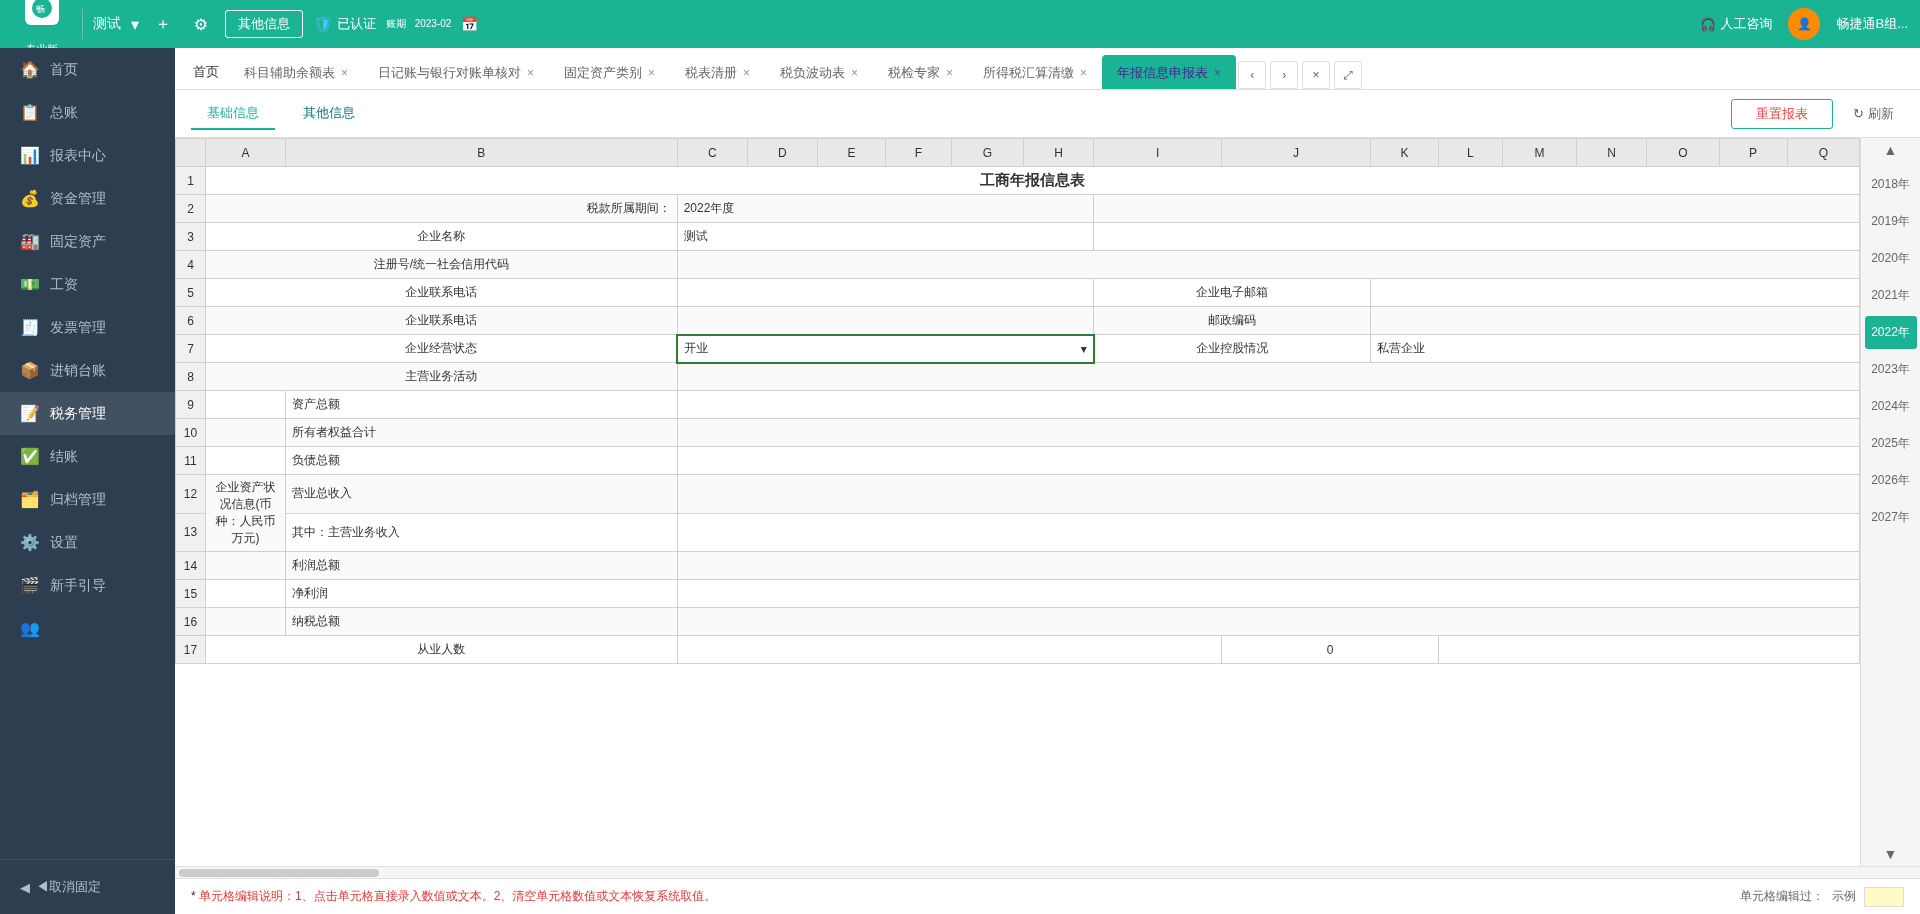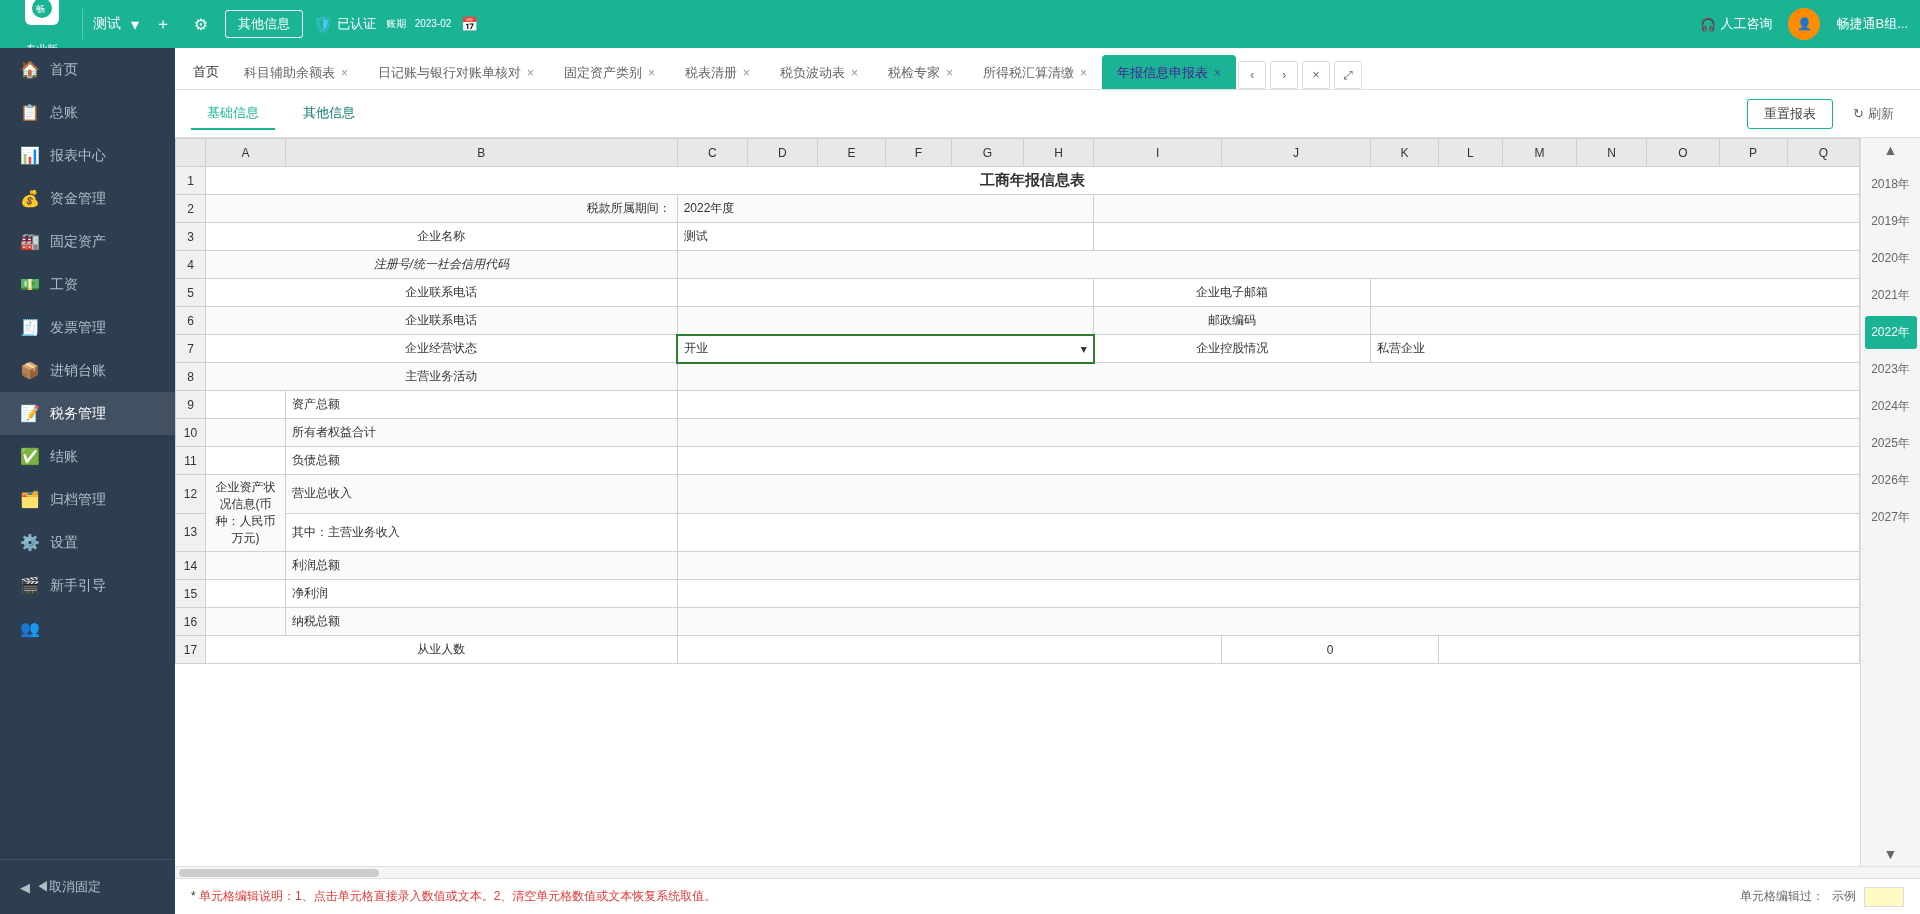--- a/index.html
+++ b/index.html
@@ -47,21 +47,21 @@
     .tab.active { background: #1ab394; color: #4c1d95; border-color: #1ab394; }
     .tab-home { color: #333; font-size: 13px; padding: 0 10px; height: 34px; display: flex; align-items: center; cursor: pointer; }
     .tab-close { font-size: 12px; cursor: pointer; opacity: 0.7; }
     .tab-nav-btn { width: 28px; height: 28px; display: flex; align-items: center; justify-content: center; cursor: pointer; color: #666; border: 1px solid #ddd; border-radius: 2px; margin: 0 2px; }
 
     
     .toolbar { height: 48px; background: white; display: flex; align-items: center; padding: 0 16px; gap: 12px; border-bottom: 1px solid #e0e0e0; flex-shrink: 0; }
     .sub-tab { padding: 6px 16px; border-bottom: 2px solid transparent; cursor: pointer; font-size: 13px; color: #0f766e; }
     .sub-tab.active { color: #1ab394; border-bottom-color: #1ab394; }
     .toolbar-right { margin-left: auto; display: flex; align-items: center; gap: 10px; }
-    .reset-btn { border: 1px solid #1ab394; color: #404040; padding: 5px 16px; border-radius: 3px; cursor: pointer; font-size: 13px; background: transparent; }
+    .reset-btn { border: 1px solid #1ab394; color: #ef4444; padding: 5px 24px; border-radius: 3px; cursor: pointer; font-size: 13px; background: transparent; }
     .refresh-btn { display: flex; align-items: center; gap: 4px; color: #666; cursor: pointer; font-size: 13px; padding: 5px 10px; }
 
     
     .spreadsheet-wrapper { flex: 1; display: flex; overflow: hidden; }
     .spreadsheet-main { flex: 1; overflow: auto; background: white; }
     .spreadsheet-main::-webkit-scrollbar { width: 10px; height: 10px; }
     .spreadsheet-main::-webkit-scrollbar-thumb { background: #ccc; border-radius: 4px; }
     .year-panel { width: 60px; background: #f5f5f5; border-left: 1px solid #e0e0e0; display: flex; flex-direction: column; overflow: hidden; }
     .year-panel-inner { display: flex; flex-direction: column; align-items: center; padding: 4px 0; overflow-y: auto; flex: 1; }
     .year-nav { width: 100%; display: flex; flex-direction: column; align-items: center; }
@@ -296,21 +296,21 @@
 
               <tr>
                 <td class="row-num">3</td>
                 <td colspan="2" style="text-align:center;">企业名称</td>
                 <td colspan="6">测试</td>
                 <td colspan="9"></td>
               </tr>
 
               <tr>
                 <td class="row-num">4</td>
-                <td colspan="2" style="text-align:center;font-style:italic;">注册号/统一社会信用代码</td>
+                <td colspan="2" style="text-align:center;">注册号/统一社会信用代码</td>
                 <td colspan="15"></td>
               </tr>
 
               <tr>
                 <td class="row-num">5</td>
                 <td colspan="2" style="text-align:center;">企业联系电话</td>
                 <td colspan="6"></td>
                 <td colspan="2" style="text-align:center;">企业电子邮箱</td>
                 <td colspan="7"></td>
               </tr>

